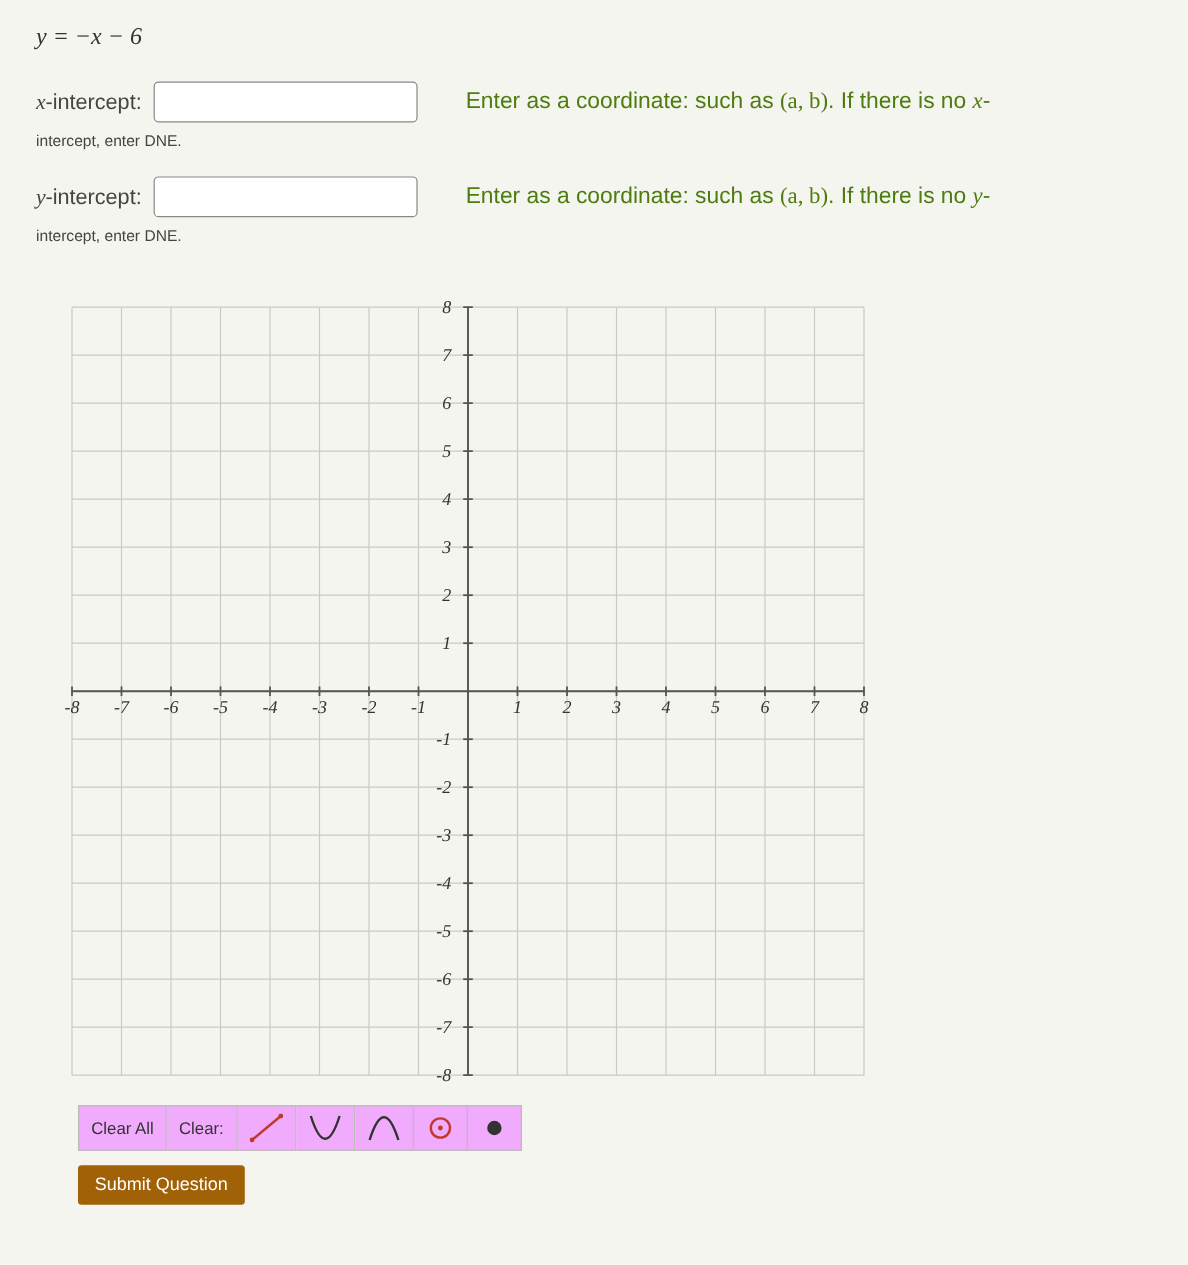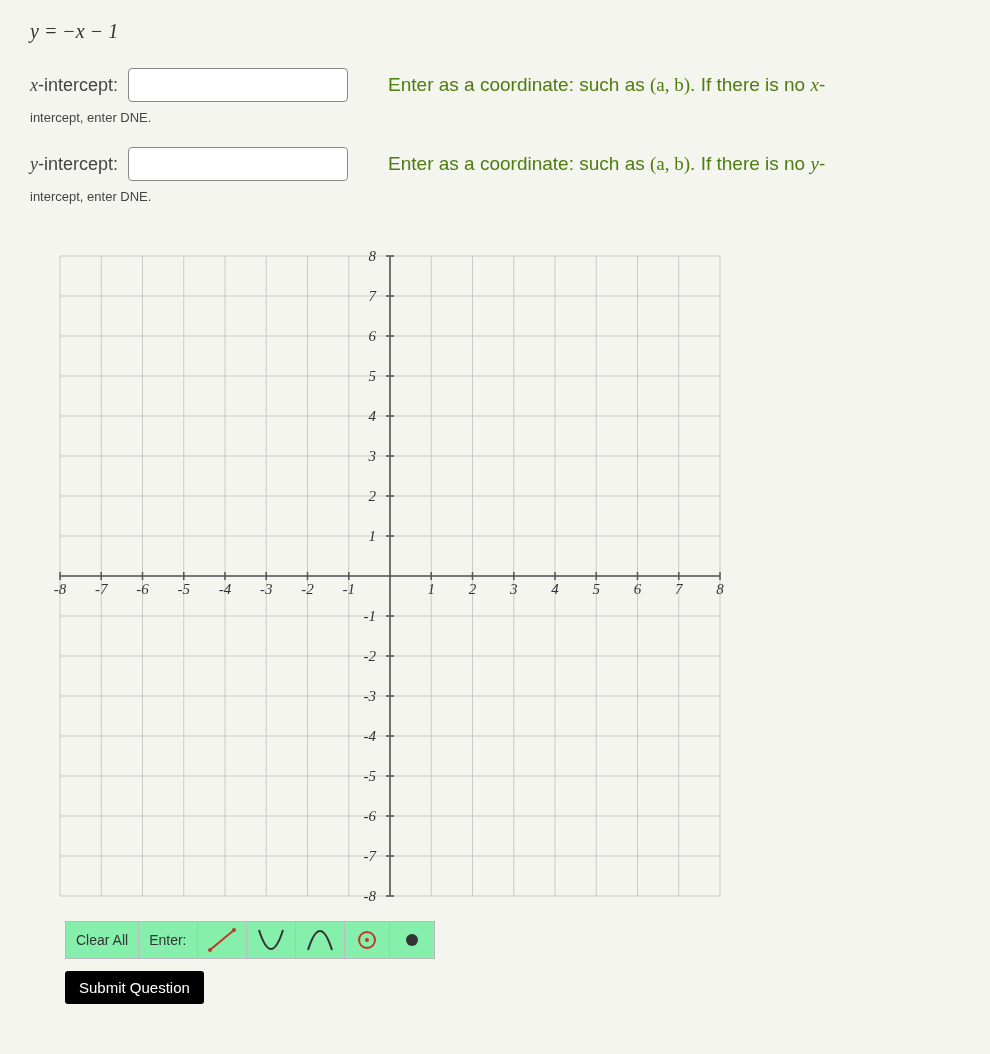--- a/index.html
+++ b/index.html
@@ -57,52 +57,52 @@
   }
   .toolbar {
     display: flex;
     align-items: center;
     gap: 0;
     margin-top: -5px;
     margin-left: 35px;
   }
   .tool-btn {
     border: 1px solid #bbb;
-    background: #86efac;
+    background: #f0abfc;
     height: 38px;
     min-width: 44px;
     display: inline-flex;
     align-items: center;
     justify-content: center;
     font-size: 14px;
     color: #333;
     cursor: pointer;
     padding: 0 10px;
   }
   .tool-btn + .tool-btn { border-left: none; }
   .submit {
     margin-top: 12px;
     margin-left: 35px;
-    background: #000000;
+    background: #a16207;
     color: #fff;
     border: none;
     border-radius: 3px;
     padding: 8px 14px;
     font-size: 15px;
     cursor: pointer;
   }
   svg.grid { display: block; }
 </style>
 </head>
 <body>
 
 
 
 
-<div class="equation">y = −x − 1</div>
+<div class="equation">y = −x − 6</div>
 
 
 <div class="row">
   <span class="label">
     <span class="var">x</span><span>-intercept:</span>
   </span>
   <input class="answer" type="text" value="" style="">
   <span class="hint">
     <span>Enter as a coordinate: such as </span><span class="coord">(a, b)</span><span>. If there is no </span><span class="var">x</span><span>-</span>
   </span>
@@ -223,21 +223,21 @@
       <text x="346" y="75" font-size="15" font-family="Times New Roman, serif" font-style="italic" fill="#333" text-anchor="end">7</text>
       <line x1="356" y1="70" x2="364" y2="70" stroke="#555" stroke-width="1.5"></line>
       <text x="346" y="35" font-size="15" font-family="Times New Roman, serif" font-style="italic" fill="#333" text-anchor="end">8</text>
       <line x1="356" y1="30" x2="364" y2="30" stroke="#555" stroke-width="1.5"></line>
     </svg>
 </div>
 
 
 <div class="toolbar">
   <button class="tool-btn">Clear All</button>
-  <span class="tool-btn" style="border-left:none;cursor:default;">Enter:</span>
+  <span class="tool-btn" style="border-left:none;cursor:default;">Clear:</span>
   <button class="tool-btn">
     <svg width="28" height="24">
         <line x1="2" y1="22" x2="26" y2="2" stroke="#c0392b" stroke-width="2"></line>
         <circle cx="2" cy="22" r="2" fill="#c0392b"></circle>
         <circle cx="26" cy="2" r="2" fill="#c0392b"></circle>
       </svg>
   </button>
   <button class="tool-btn">
     <svg width="28" height="24">
         <path d="M2 2 Q14 40 26 2" fill="none" stroke="#333" stroke-width="2"></path>

